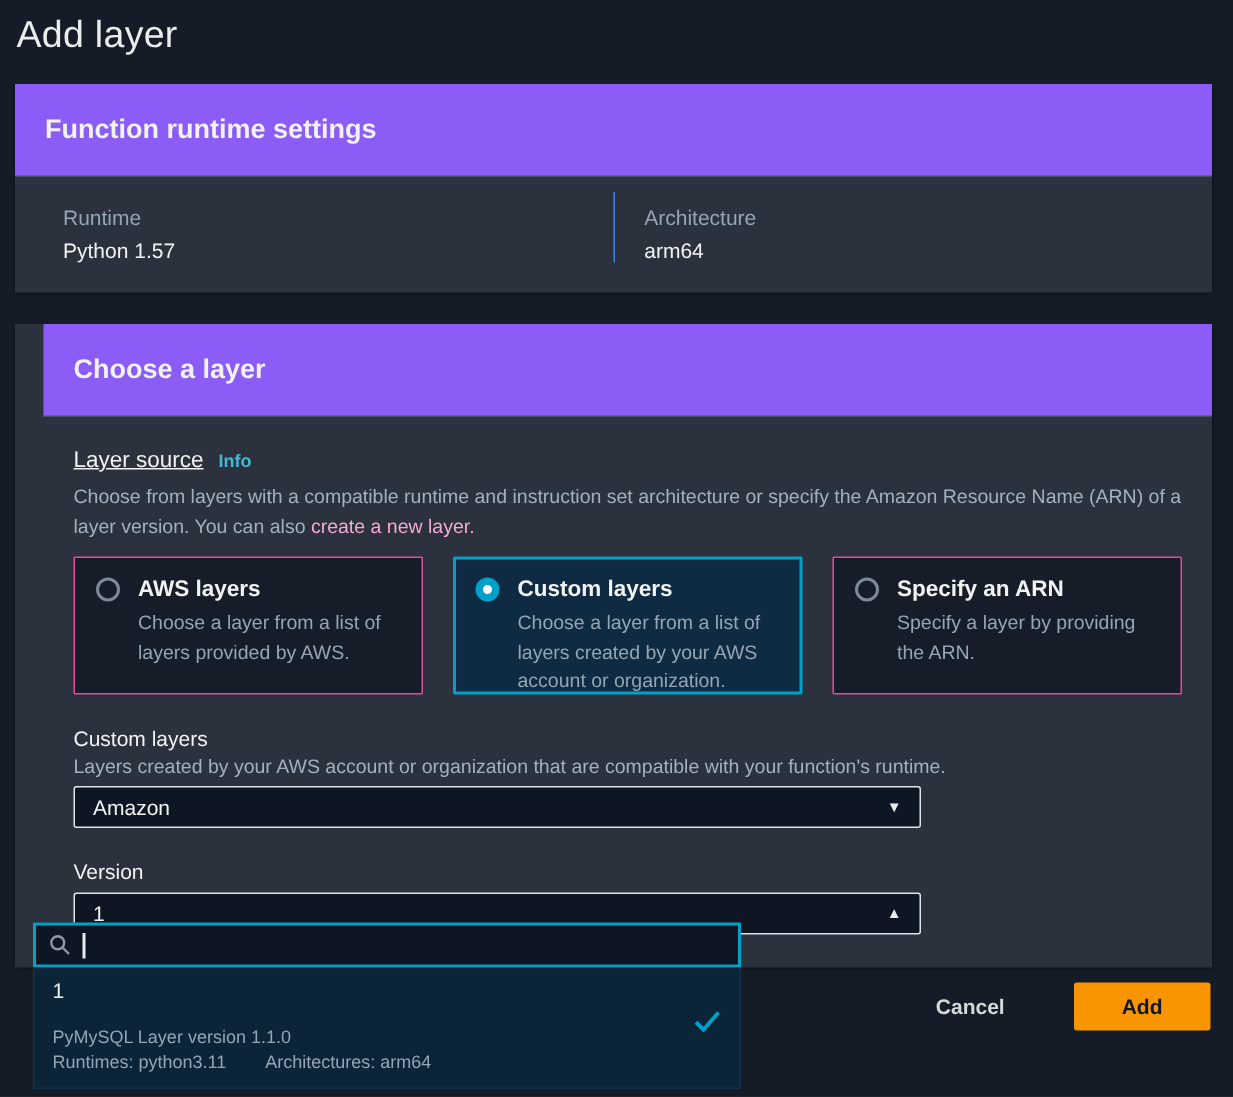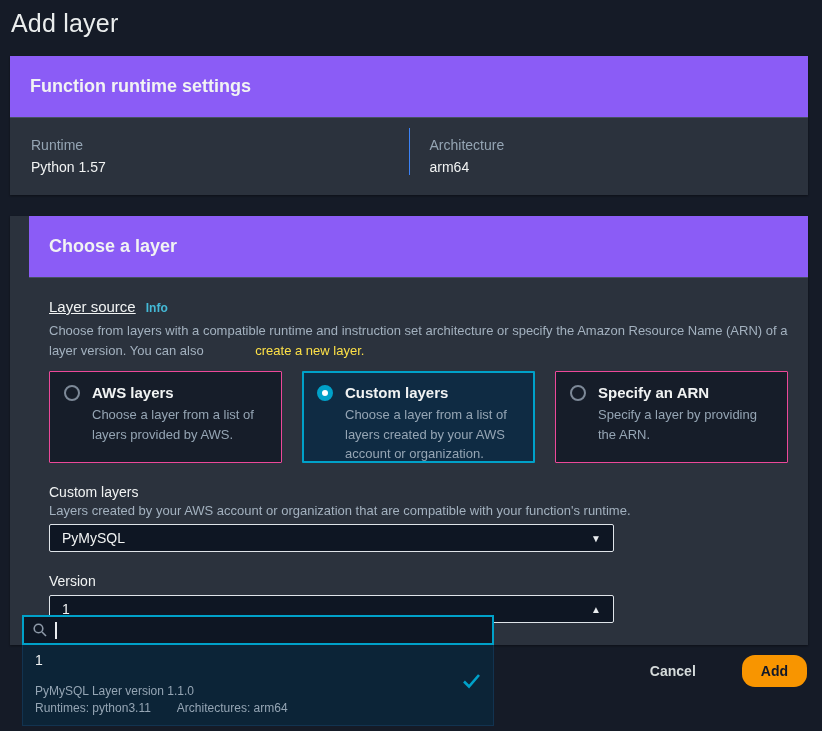--- a/index.html
+++ b/index.html
@@ -30,21 +30,21 @@
     background: #8b5cf6;
     border-bottom: 1px solid #45515f;
     padding: 20px 20px;
   }
   .panel-header h2 {
     font-size: 18px;
     font-weight: 700;
     color: #f1f3f3;
   }
   
-  .cols { display: flex; padding: 10px 1px 20px; }
+  .cols { display: flex; padding: 10px 12px 20px; }
   .col { flex: 1; padding: 0 20px; }
   .col-divided { border-left: 1px solid #3b82f6; }
   .field-label { color: #95a5b4; font-size: 14px; margin: 9px 0 6px; }
   .field-value { color: #f1f3f3; font-size: 14px; }
 
   
   .panel-body { padding: 20px 20px 22px; }
   .label-row { display: flex; align-items: baseline; }
   .group-label { font-size: 15px; color: #f1f3f3; text-decoration: underline; }
   .info-link {
@@ -55,21 +55,21 @@
     text-decoration: none;
     cursor: pointer;
   }
   .group-desc {
     margin-top: 6px;
     max-width: 750px;
     font-size: 13px;
     line-height: 1.55;
     color: #a3b1bf;
   }
-  .inline-link { color: #fde047; text-decoration: none; cursor: pointer; margin-left: 48px; }
+  .inline-link { color: #f9a8d4; text-decoration: none; cursor: pointer; }
 
   .cards { display: flex; gap: 20px; margin-top: 10px; }
   .card {
     flex: 1;
     height: 92px;
     background: #161d29;
     border: 1px solid #ec4899;
     border-radius: 1px;
     padding: 12px 14px;
     cursor: pointer;
@@ -161,26 +161,26 @@
     font-family: inherit;
     font-size: 14px;
     font-weight: 700;
     color: #d5dbdb;
     cursor: pointer;
     padding: 6px 2px;
   }
   .btn-primary {
     background: #f89500;
     border: none;
-    border-radius: 13px;
+    border-radius: 2px;
     font-family: inherit;
     font-size: 14px;
     font-weight: 700;
     color: #10182a;
-    padding: 8px 19px;
+    padding: 8px 32px;
     cursor: pointer;
   }
 </style>
 </head>
 <body>
 
 <h1 class="page-title">Add layer</h1>
 
 <section class="panel panel-1">
   <div class="panel-header">
@@ -231,21 +231,21 @@
           <span class="card-label">Specify an ARN</span>
         </div>
         <div class="card-desc">Specify a layer by providing the ARN.</div>
       </div>
     </div>
 
     <div class="form-field">
       <div class="field-name">Custom layers</div>
       <div class="field-desc">Layers created by your AWS account or organization that are compatible with your function's runtime.</div>
       <div class="select">
-        <span class="select-value">PyMySQL</span>
+        <span class="select-value">Amazon</span>
         <span class="caret">▼</span>
       </div>
     </div>
 
     <div class="form-field">
       <div class="field-name">Version</div>
       <div class="select">
         <span class="select-value">1</span>
         <span class="caret">▲</span>
       </div>

